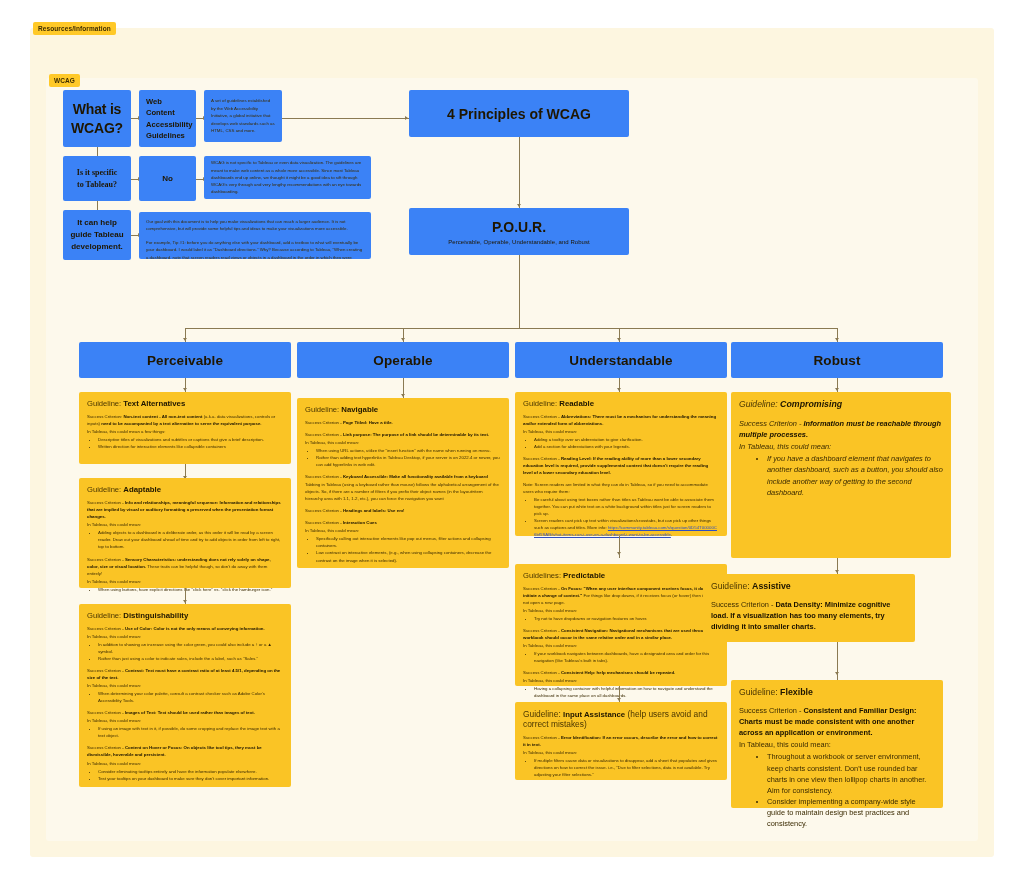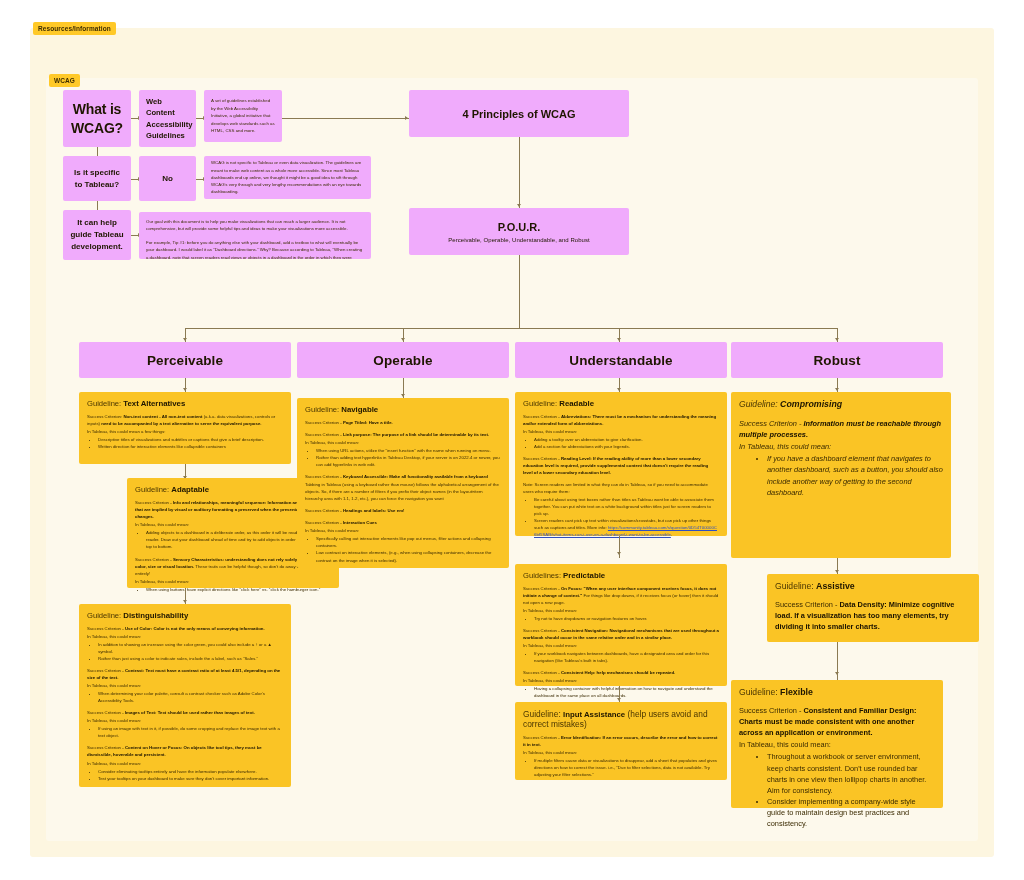--- a/index.html
+++ b/index.html
@@ -25,27 +25,27 @@
   #label-resources { left:33px; top:22px; }
 
   .frame-inner {
     position:absolute; left:46px; top:78px; width:932px; height:763px;
     background:#fdf9ec; border-radius:3px;
   }
   #label-wcag { left:49px; top:74px; }
 
   
   .box {
-    position:absolute; background:#f0abfc; border-radius:2px;
+    position:absolute; background:#3b82f6; border-radius:2px;
     color:#1f1600; overflow:hidden;
   }
   .box.pad { padding:6px 7px; }
 
   .hdr-big { font-size:14px; font-weight:bold; letter-spacing:-.2px; line-height:1.35; }
-  .hdr-mid { font-size:11px; font-weight:bold; }
+  .hdr-mid { font-size:14px; font-weight:bold; }
   .hdr-sm  { font-size:8px;  font-weight:bold; line-height:1.5; }
   .center  { display:flex; flex-direction:column; align-items:center; justify-content:center; text-align:center; }
   .vcenter { display:flex; flex-direction:column; justify-content:center; }
 
   .pour-sub { font-size:6px; font-weight:normal; margin-top:4px; letter-spacing:.05px; }
 
   
   .colhead { font-size:13.5px; font-weight:bold; letter-spacing:.1px; }
 
   
@@ -119,21 +119,21 @@
   <div class="arw d" style="left:516.6px; top:204px;"></div>
 
   <div class="box center" style="left:409px; top:208px; width:220px; height:47px;">
     <div class="hdr-mid">P.O.U.R.</div>
     <div class="pour-sub">Perceivable, Operable, Understandable, and Robust</div>
   </div>
 
   <div class="ln v" style="left:97px; top:147px; height:18px;"></div>
   <div class="arw d" style="left:94.6px; top:160px;"></div>
 
-  <div class="box center" style="left:63px; top:156px; width:68px; height:45px; padding:10px 6px;">
+  <div class="box center" style="left:63px; top:156px; width:68px; height:45px; padding:10px 6px;font-family:Liberation Serif, serif;">
     <div class="hdr-sm" style="white-space:pre-line;">Is it specific
 to Tableau?</div>
   </div>
 
   <div class="ln h" style="left:131px; top:179px; width:10px;"></div>
   <div class="arw r" style="left:138px; top:176.5px;"></div>
 
   <div class="box center" style="left:139px; top:156px; width:57px; height:45px;">
     <div class="hdr-sm">No</div>
   </div>
@@ -205,21 +205,21 @@
       </div>
     <ul>
         <li>Descriptive titles of visualizations and subtitles or captions that give a brief description.</li>
         <li>Written direction for interactive elements like collapsible containers</li>
       </ul>
   </div>
 
   <div class="ln v" style="left:185px; top:464px; height:18px;"></div>
   <div class="arw d" style="left:182.6px; top:476px;"></div>
 
-  <div class="panel" style="left:79px; top:478px; width:212px; height:110px;margin-left:48px;">
+  <div class="panel" style="left:79px; top:478px; width:212px; height:110px;">
     <h4>
       <span>Guideline: </span><b>Adaptable</b>
     </h4>
     <div>
         <p>Success Criterion - <b>Info and relationships, meaningful sequence: Information and relationships that are implied by visual or auditory formatting a preserved when the presentation format changes.</b></p>
         <p>In Tableau, this could mean:</p>
       </div>
     <ul>
         <li>Adding objects to a dashboard in a deliberate order, as this order it will be read by a screen reader. Draw out your dashboard ahead of time and try to add objects in order from left to right, top to bottom.</li>
       </ul>
@@ -360,21 +360,21 @@
         <p class="">In Tableau, this could mean:</p>
         <ul>
           <li>If you have a dashboard element that navigates to another dashboard, such as a button, you should also include another way of getting to the second dashboard.</li>
         </ul>
       </div>
   </div>
 
   <div class="ln v" style="left:837px; top:558px; height:18px;"></div>
   <div class="arw d" style="left:834.6px; top:570px;"></div>
 
-  <div class="panel lg" style="left:767px; top:574px; width:212px; height:68px;padding-left:8px;">
+  <div class="panel lg" style="left:703px; top:574px; width:212px; height:68px;padding-left:8px;">
     <h4>
       <span>Guideline: </span><b>Assistive</b>
     </h4>
     <div>
         <p class="">Success Criterion - <b>Data Density: Minimize cognitive load. If a visualization has too many elements, try dividing it into smaller charts.</b></p>
       </div>
   </div>
 
   <div class="ln v" style="left:837px; top:642px; height:38px;"></div>
   <div class="arw d" style="left:834.6px; top:672px;"></div>

